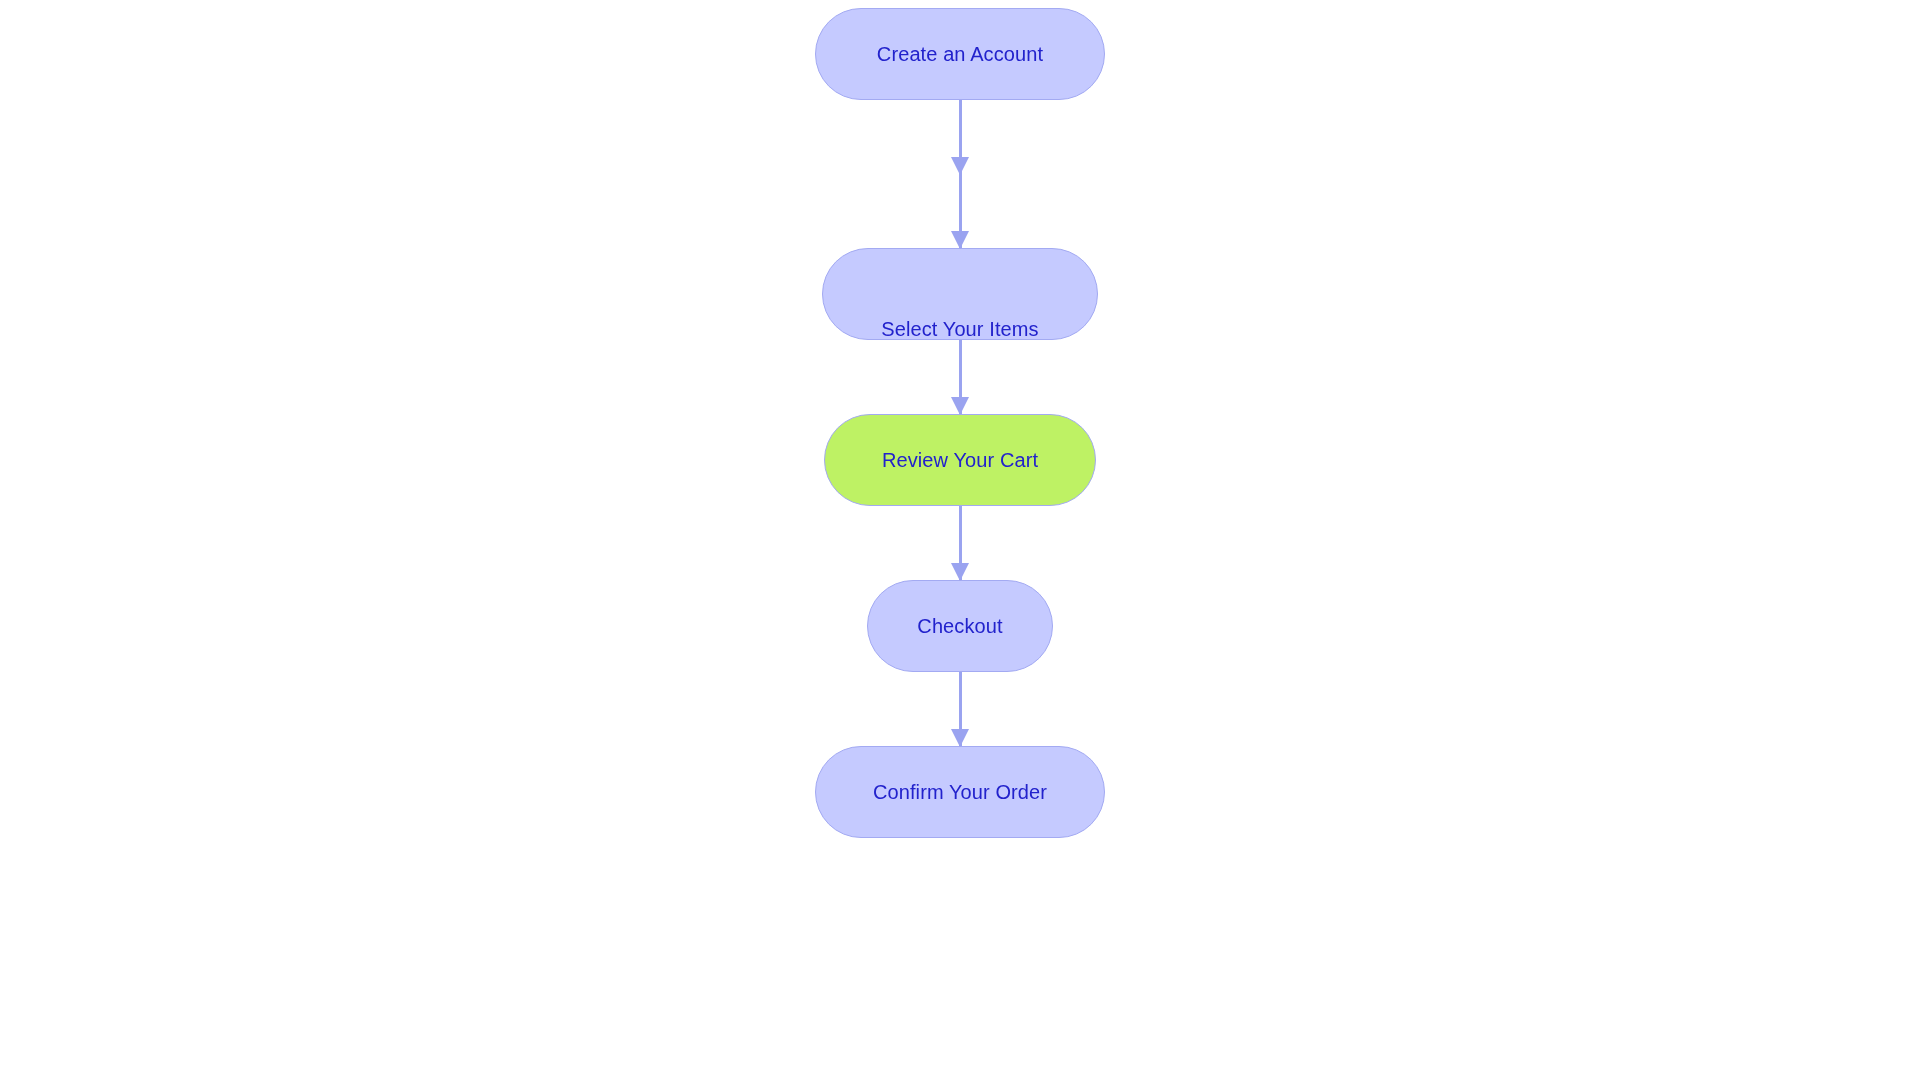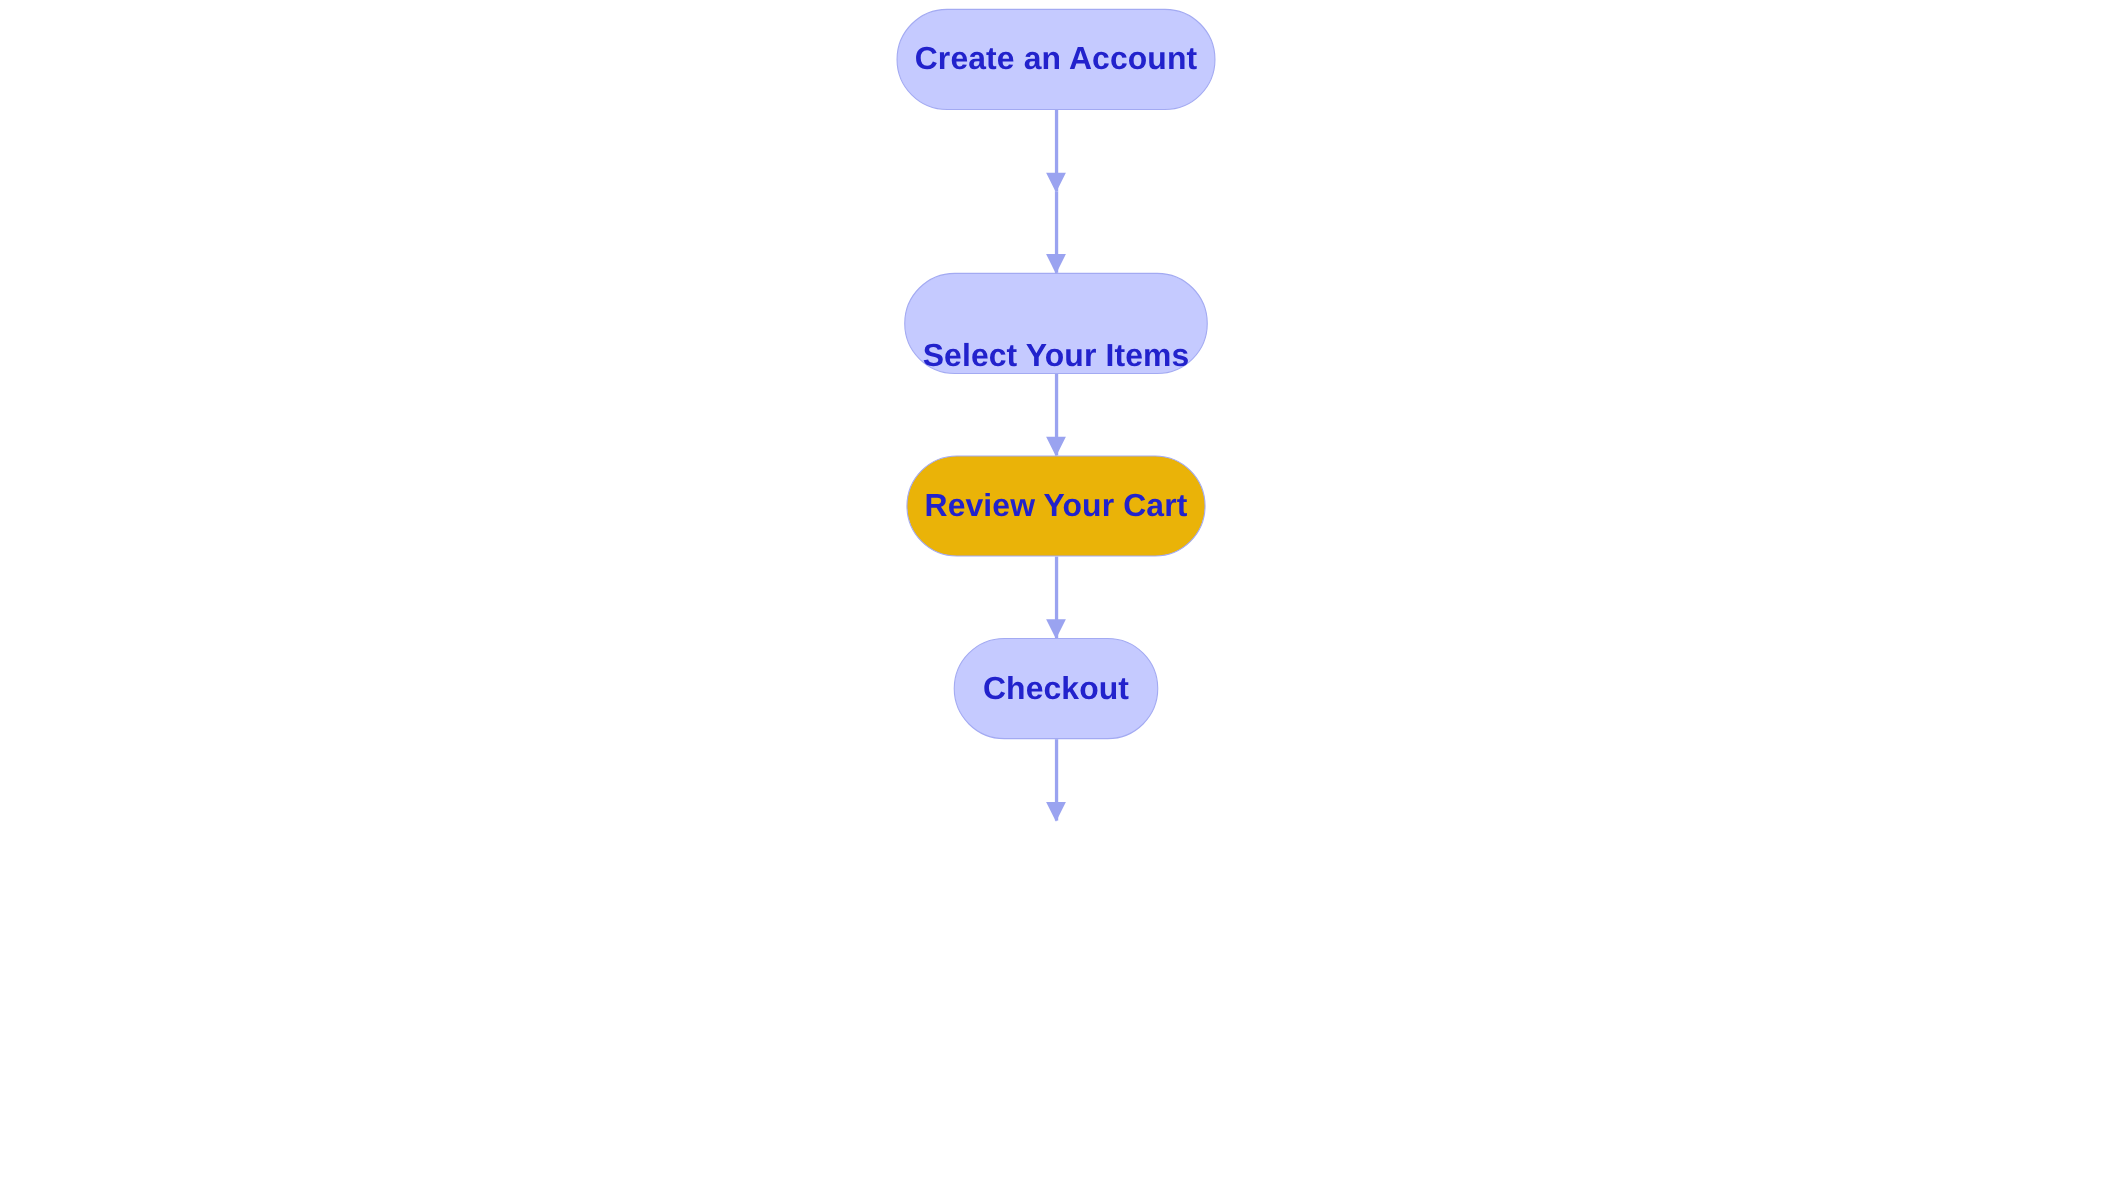--- a/index.html
+++ b/index.html
@@ -31,22 +31,22 @@
   }
   .node {
     box-sizing: border-box;
     display: flex;
     align-items: center;
     justify-content: center;
     background: #c5caff;
     border: 1.3px solid #a3aaf2;
     border-radius: 46px;
     color: #2222cc;
-    font-size: 29px;
-    font-weight: 700;
+    font-size: 20px;
+    font-weight: 400;
     letter-spacing: 0.1px;
     white-space: nowrap;
     line-height: 1;
   }
   .node-label {
     display: block;
     pointer-events: none;
   }
   .connector {
     position: relative;
@@ -94,33 +94,36 @@
 
     <div class="node" id="n2" style="width: 276px; height: 92px; background: rgb(197, 202, 255); border-color: rgb(163, 170, 242); color: rgb(34, 34, 204); align-items: flex-end;">
       <span class="node-label">Select Your Items</span>
     </div>
 
     <div class="connector" id="c2" style="height: 74px;">
       <div class="line" style="background: rgb(154, 163, 240);"></div>
       <div class="head" style="border-top-color: rgb(154, 163, 240);"></div>
     </div>
 
-    <div class="node" id="n3" style="width: 272px; height: 92px; background: #eab308; border-color: rgb(163, 170, 242); color: rgb(34, 34, 204);">
+    <div class="node" id="n3" style="width: 272px; height: 92px; background: #bef264; border-color: rgb(163, 170, 242); color: rgb(34, 34, 204);">
       <span class="node-label">Review Your Cart</span>
     </div>
 
     <div class="connector" id="c3" style="height: 74px;">
       <div class="line" style="background: rgb(154, 163, 240);"></div>
       <div class="head" style="border-top-color: rgb(154, 163, 240);"></div>
     </div>
 
     <div class="node" id="n4" style="width: 186px; height: 92px; background: rgb(197, 202, 255); border-color: rgb(163, 170, 242); color: rgb(34, 34, 204);">
       <span class="node-label">Checkout</span>
     </div>
 
     <div class="connector" id="c4" style="height: 74px;">
       <div class="line" style="background: rgb(154, 163, 240);"></div>
       <div class="head" style="border-top-color: rgb(154, 163, 240);"></div>
     </div>
 
+    <div class="node" id="n5" style="width: 290px; height: 92px; background: rgb(197, 202, 255); border-color: rgb(163, 170, 242); color: rgb(34, 34, 204);">
+      <span class="node-label">Confirm Your Order</span>
+    </div>
 
   </div>
 </div>
 
 </body></html>

